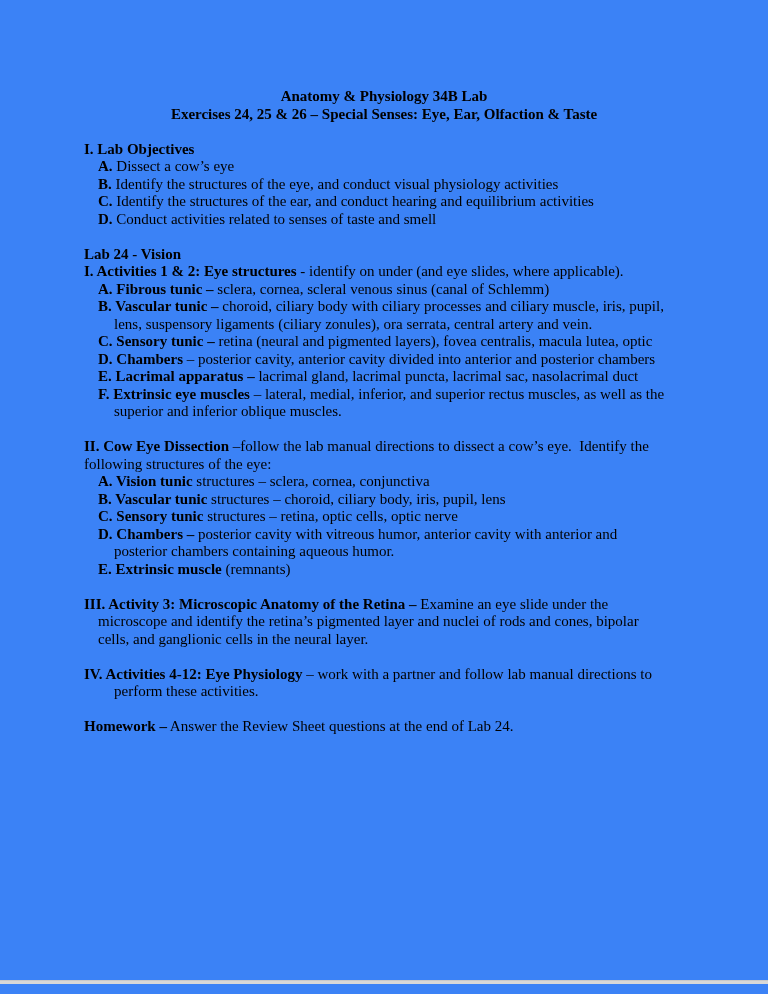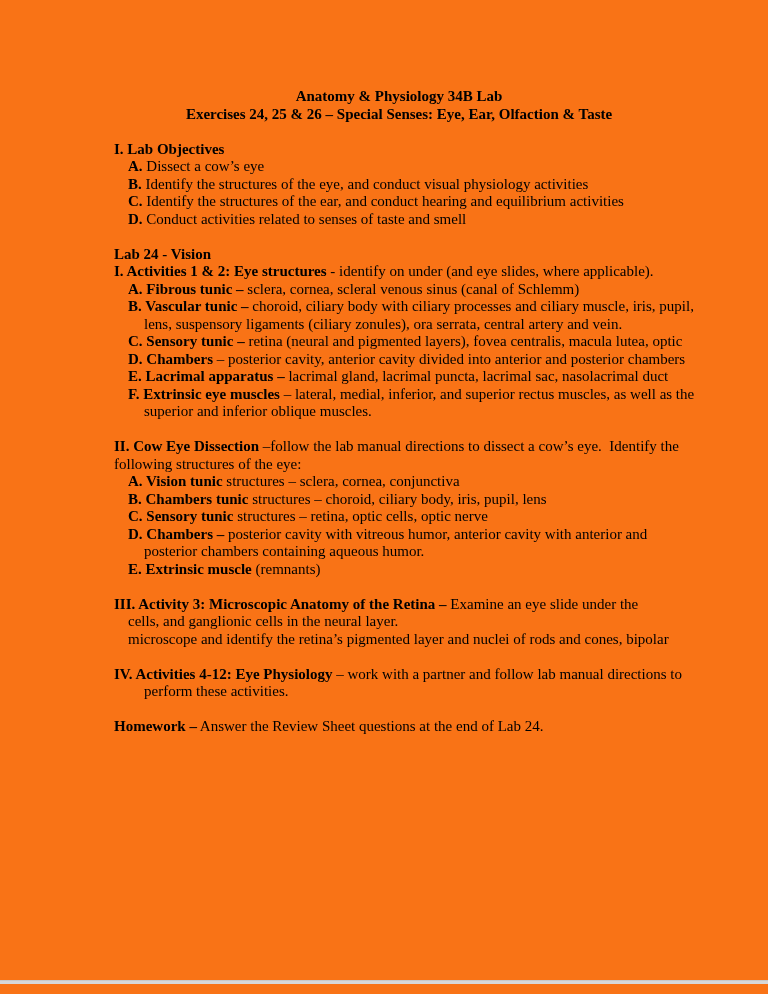--- a/index.html
+++ b/index.html
@@ -4,23 +4,23 @@
 <style>
   html, body {
     margin: 0;
     padding: 0;
     background: #ffffff;
   }
   .page {
     position: relative;
     width: 768px;
     height: 994px;
-    background: #f97316;
+    background: #3b82f6;
     box-sizing: border-box;
-    padding: 88px 84px 0 114px;
+    padding: 88px 84px 0 84px;
     font-family: "Liberation Serif", "DejaVu Serif", serif;
     font-size: 15px;
     line-height: 17.5px;
     color: #000000;
     overflow: hidden;
   }
   .line {
     white-space: pre;      
     min-height: 17.5px;
   }
@@ -61,28 +61,28 @@
     <div class="line indent-2"><span class="regular">lens, suspensory ligaments (ciliary zonules), ora serrata, central artery and vein.</span></div>
     <div class="line indent-1"><span class="bold">C. Sensory tunic –</span><span class="regular"> retina (neural and pigmented layers), fovea centralis, macula lutea, optic</span></div>
     <div class="line indent-1"><span class="bold">D. Chambers</span><span class="regular"> – posterior cavity, anterior cavity divided into anterior and posterior chambers</span></div>
     <div class="line indent-1"><span class="bold">E. Lacrimal apparatus –</span><span class="regular"> lacrimal gland, lacrimal puncta, lacrimal sac, nasolacrimal duct</span></div>
     <div class="line indent-1"><span class="bold">F. Extrinsic eye muscles</span><span class="regular"> – lateral, medial, inferior, and superior rectus muscles, as well as the</span></div>
     <div class="line indent-2"><span class="regular">superior and inferior oblique muscles.</span></div>
     <div class="line spacer"></div>
     <div class="line indent-0"><span class="bold">II. Cow Eye Dissection</span><span class="regular"> –follow the lab manual directions to dissect a cow’s eye.  Identify the</span></div>
     <div class="line indent-0"><span class="regular">following structures of the eye:</span></div>
     <div class="line indent-1"><span class="bold">A. Vision tunic</span><span class="regular"> structures – sclera, cornea, conjunctiva</span></div>
-    <div class="line indent-1"><span class="bold">B. Chambers tunic</span><span class="regular"> structures – choroid, ciliary body, iris, pupil, lens</span></div>
+    <div class="line indent-1"><span class="bold">B. Vascular tunic</span><span class="regular"> structures – choroid, ciliary body, iris, pupil, lens</span></div>
     <div class="line indent-1"><span class="bold">C. Sensory tunic</span><span class="regular"> structures – retina, optic cells, optic nerve</span></div>
     <div class="line indent-1"><span class="bold">D. Chambers –</span><span class="regular"> posterior cavity with vitreous humor, anterior cavity with anterior and</span></div>
     <div class="line indent-2"><span class="regular">posterior chambers containing aqueous humor.</span></div>
     <div class="line indent-1"><span class="bold">E. Extrinsic muscle</span><span class="regular"> (remnants)</span></div>
     <div class="line spacer"></div>
     <div class="line indent-0"><span class="bold">III. Activity 3: Microscopic Anatomy of the Retina –</span><span class="regular"> Examine an eye slide under the</span></div>
+    <div class="line indent-1"><span class="regular">microscope and identify the retina’s pigmented layer and nuclei of rods and cones, bipolar</span></div>
     <div class="line indent-1"><span class="regular">cells, and ganglionic cells in the neural layer.</span></div>
-    <div class="line indent-1"><span class="regular">microscope and identify the retina’s pigmented layer and nuclei of rods and cones, bipolar</span></div>
     <div class="line spacer"></div>
     <div class="line indent-0"><span class="bold">IV. Activities 4-12: Eye Physiology</span><span class="regular"> – work with a partner and follow lab manual directions to</span></div>
     <div class="line indent-2"><span class="regular">perform these activities.</span></div>
     <div class="line spacer"></div>
     <div class="line indent-0"><span class="bold">Homework –</span><span class="regular"> Answer the Review Sheet questions at the end of Lab 24.</span></div>
     <div class="page-break-divider"></div>
 </div>
 
 </body></html>

